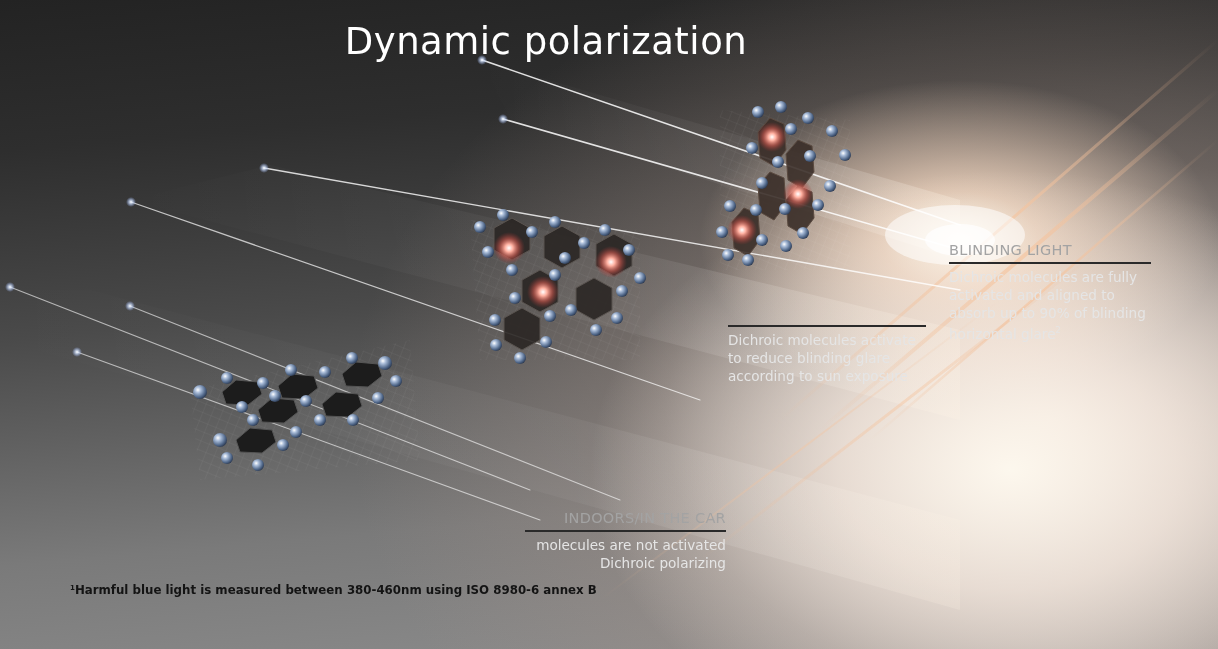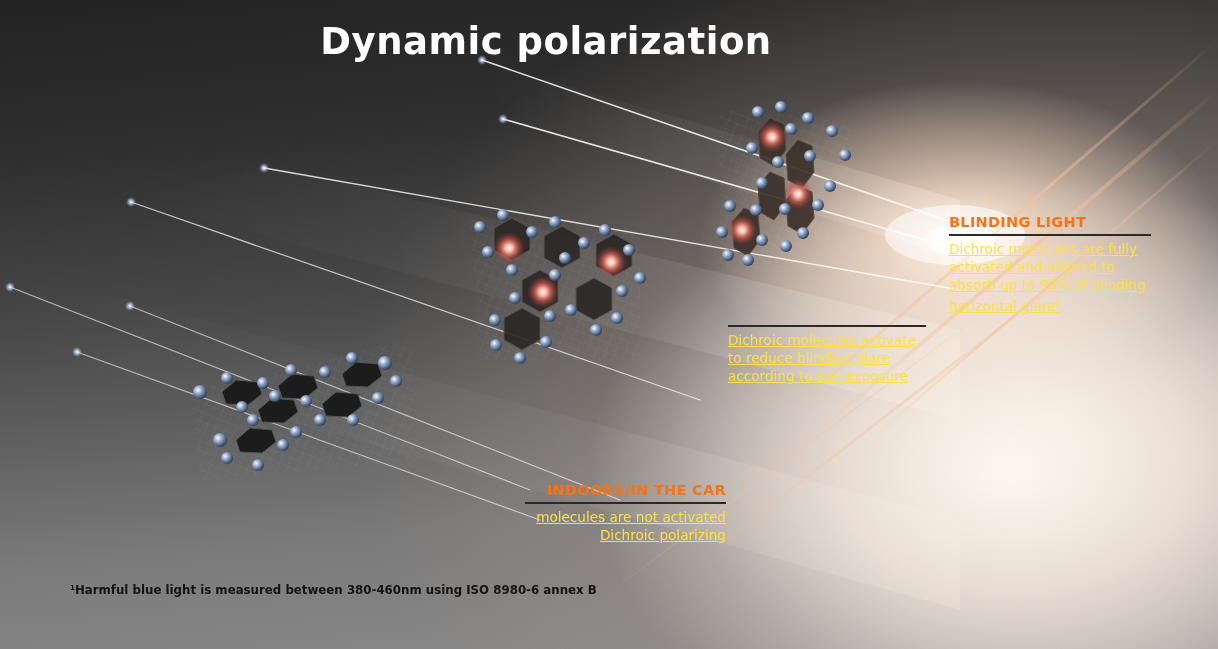--- a/index.html
+++ b/index.html
@@ -12,32 +12,32 @@
       position: absolute; inset: 0;
       background:
         radial-gradient(ellipse 420px 300px at 1010px 470px, rgba(255,250,240,0.95) 0%, rgba(250,238,228,0.75) 40%, rgba(230,215,210,0) 100%),
         radial-gradient(ellipse 260px 160px at 960px 240px, rgba(255,250,235,1) 0%, rgba(255,225,200,0.75) 30%, rgba(200,160,140,0) 100%),
         radial-gradient(ellipse 700px 500px at 1050px 420px, rgba(235,220,210,0.9) 0%, rgba(170,150,140,0.4) 55%, rgba(60,60,60,0) 100%),
         linear-gradient(175deg, #232323 0%, #2e2e2e 20%, #4a4a4a 45%, #7a7a7a 75%, #8e8e8e 100%);
     }
     svg.fx { position: absolute; left: 0; top: 0; }
     .title {
       position: absolute; left: 0; width: 1092px; top: 20px; text-align: center;
-      color: #ffffff; font-size: 37px; font-weight: 700; letter-spacing: 0.5px;
+      color: #ffffff; font-size: 37px; font-weight: 400; letter-spacing: 0.5px;
       font-family: "DejaVu Sans", sans-serif;
     }
     .label { position: absolute; color: #1e1e1e; }
     .label .head {
-      font-weight: bold; font-size: 14.5px; letter-spacing: 0.3px; line-height: 22px;
-      font-family: "DejaVu Sans", sans-serif; color: #f97316;
+      font-weight: normal; font-size: 14.5px; letter-spacing: 0.3px; line-height: 22px;
+      font-family: "DejaVu Sans", sans-serif; color: #a3a3a3; margin-top: 28px;
     }
     .label .rule { height: 2px; background: #2a2a2a; margin: 1px 0 4px 0; }
     .label .body {
-      font-size: 13.6px; line-height: 18px; color: #fde047;
-      font-family: "DejaVu Sans", sans-serif; font-weight: normal; text-decoration: underline;
+      font-size: 13.6px; line-height: 18px; color: #e5e5e5;
+      font-family: "DejaVu Sans", sans-serif; font-weight: normal;
     }
     .label .body sup { font-size: 8px; vertical-align: 6px; }
     .footnotes {
       position: absolute; left: 70px; top: 581px; color: #141414;
       font-size: 11.8px; line-height: 14.5px; font-weight: bold;
       font-family: "DejaVu Sans", sans-serif;
     }
     .footnotes sup { font-size: 7px; vertical-align: 4px; font-weight: bold; }
   </style>
 </head>

